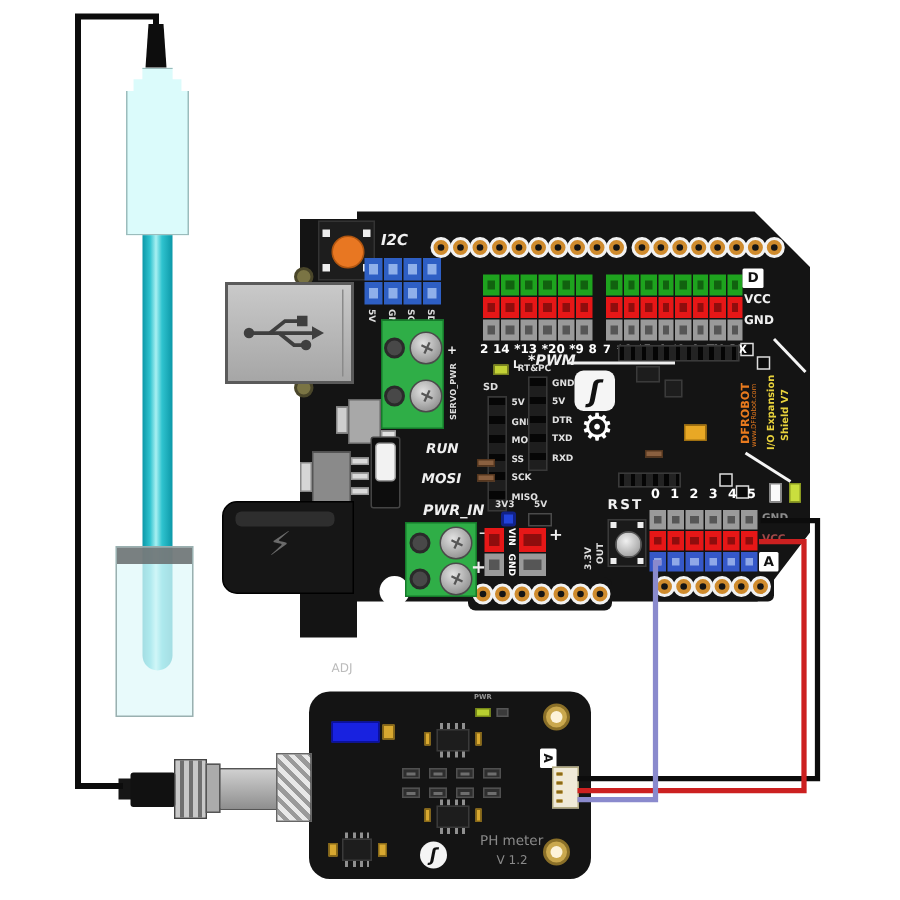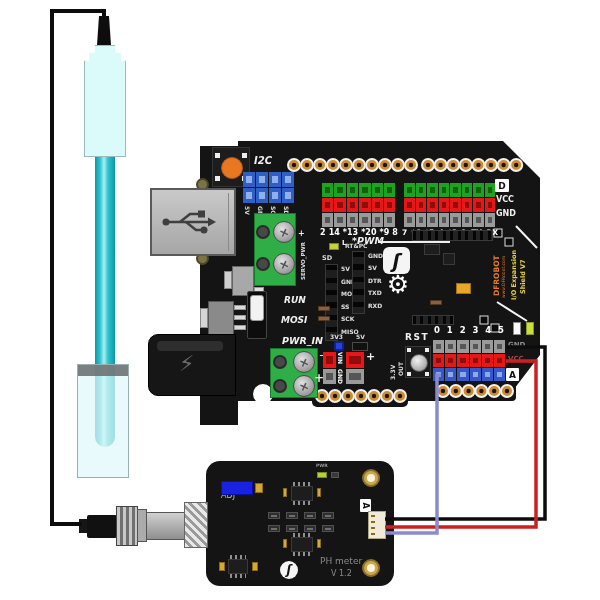--- a/index.html
+++ b/index.html
@@ -540,21 +540,21 @@
 
   <div class="abs" style="left:206px;top:461px;width:188px;height:125px;background:#141414;border-radius:14px;"></div>
 
   <div class="abs" style="left:79px;top:519px;width:10px;height:14px;background:#161616;"></div>
   <div class="abs" style="left:87px;top:515px;width:30px;height:23px;background:#111;border-radius:2px;"></div>
   <div class="abs" style="left:116px;top:506px;width:22px;height:40px;background:repeating-linear-gradient(90deg,#c8c8c8 0 3px,#707070 3px 6px);border:1px solid #444;"></div>
   <div class="abs" style="left:137px;top:509px;width:10px;height:33px;background:#ababab;border:1px solid #555;"></div>
   <div class="abs" style="left:146px;top:512px;width:39px;height:28px;background:linear-gradient(180deg,#d0d0d0,#8f8f8f);border:1px solid #555;"></div>
   <div class="abs" style="left:184px;top:502px;width:24px;height:46px;background:repeating-linear-gradient(45deg,#e8e8e8 0 3px,#9a9a9a 3px 6px);border:1px solid #666;"></div>
 
-  <div class="abs lbl" style="left:221px;top:492px;font-size:8px;color:#bbb;font-weight:normal;">ADJ</div>
+  <div class="abs lbl" style="left:221px;top:442px;font-size:8px;color:#bbb;font-weight:normal;">ADJ</div>
   <div class="abs" style="left:221px;top:481px;width:32px;height:14px;background:#1822e0;border:1px solid #0a10a0;"></div>
   <div class="gold-pad" style="left:255px;top:483px;width:8px;height:10px;"></div>
 
   <div class="abs lbl" style="left:316px;top:464px;font-size:4.5px;color:#999;">PWR</div>
   <div class="abs" style="left:317px;top:472px;width:10px;height:6px;background:#b8d030;border:1px solid #788a18;"></div>
   <div class="abs" style="left:331px;top:472px;width:8px;height:6px;background:#3a3a3a;border:1px solid #555;"></div>
 
   <div class="screwhole" style="left:362px;top:469px;">
       <div></div>
     </div>

